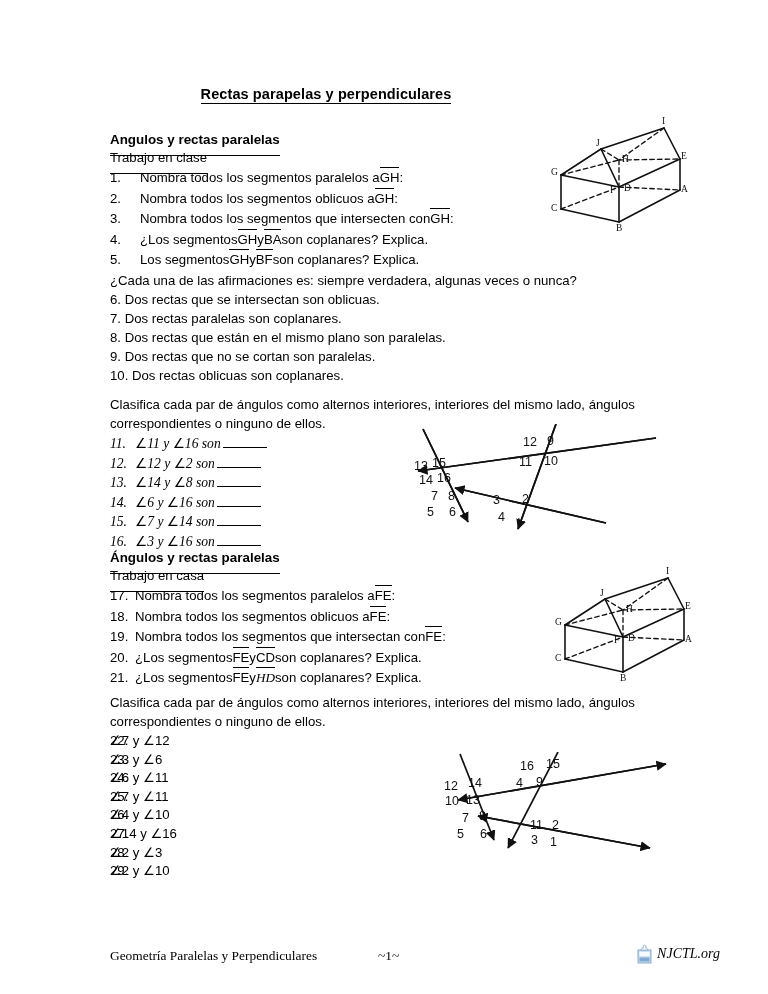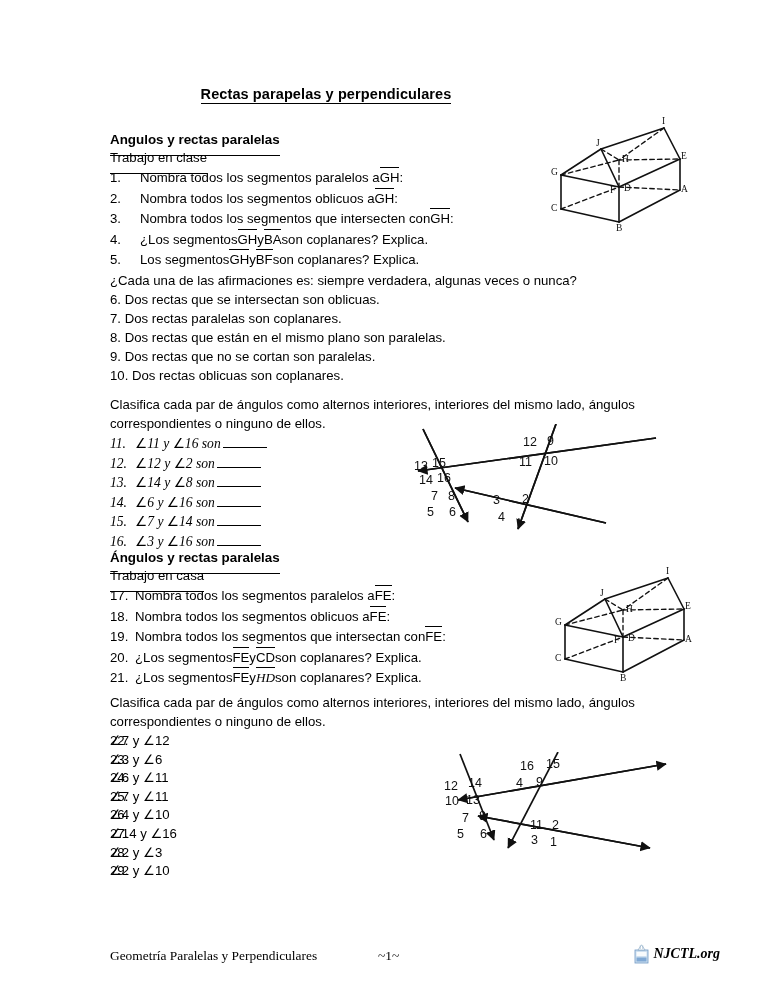--- a/index.html
+++ b/index.html
@@ -101,21 +101,20 @@
   .footer-left { position: absolute; left: 0; top: 0; }
   .footer-page { position: absolute; left: 268px; top: 0; }
   .footer-right {
     position: absolute;
     right: 0; top: -4px;
     font-style: italic;
     font-size: 14px;
     display: flex;
     align-items: center;
     gap: 4px;
-    font-weight: bold;
   }
   .njctl-logo {
     width: 17px; height: 20px;
     display: inline-block;
     position: relative;
   }
 
   svg { display: block; }
   .dgm { position: absolute; }
 </style>

